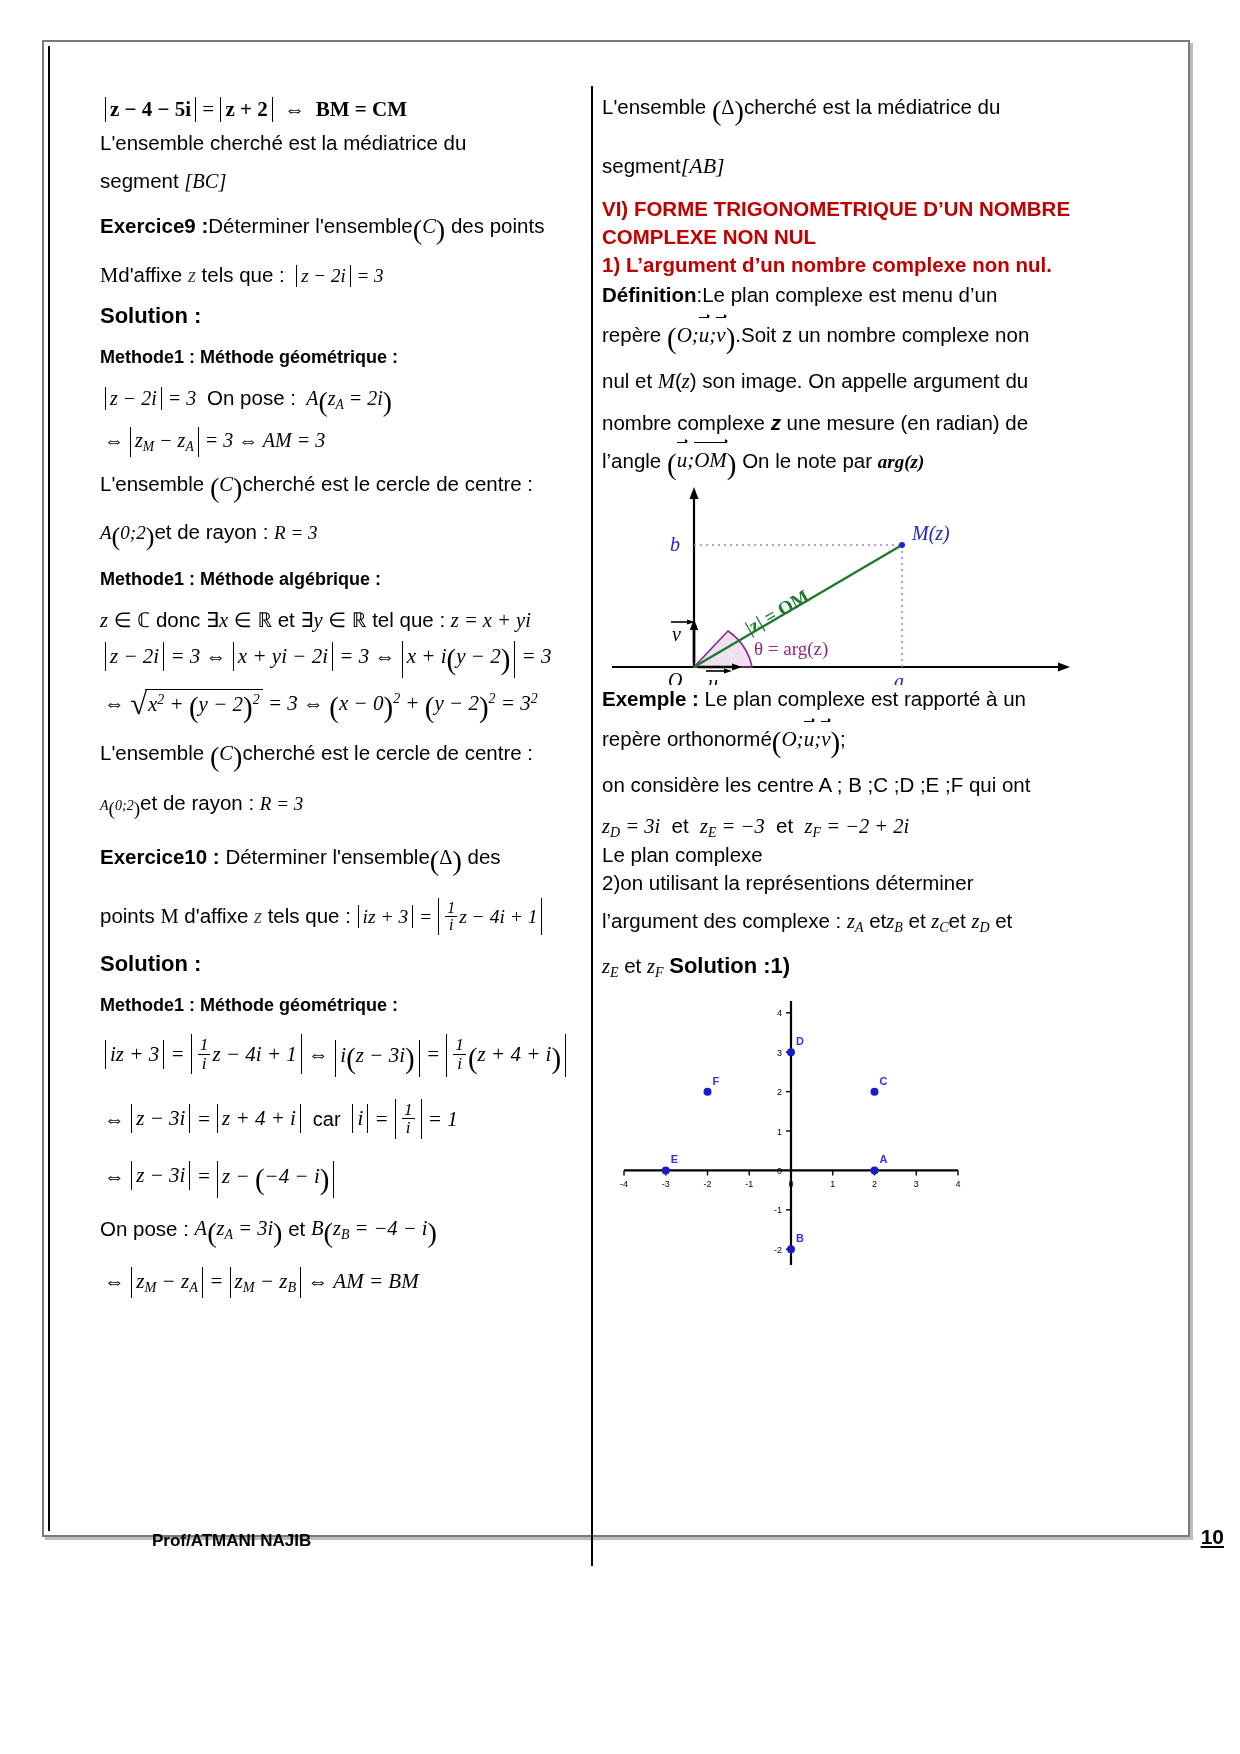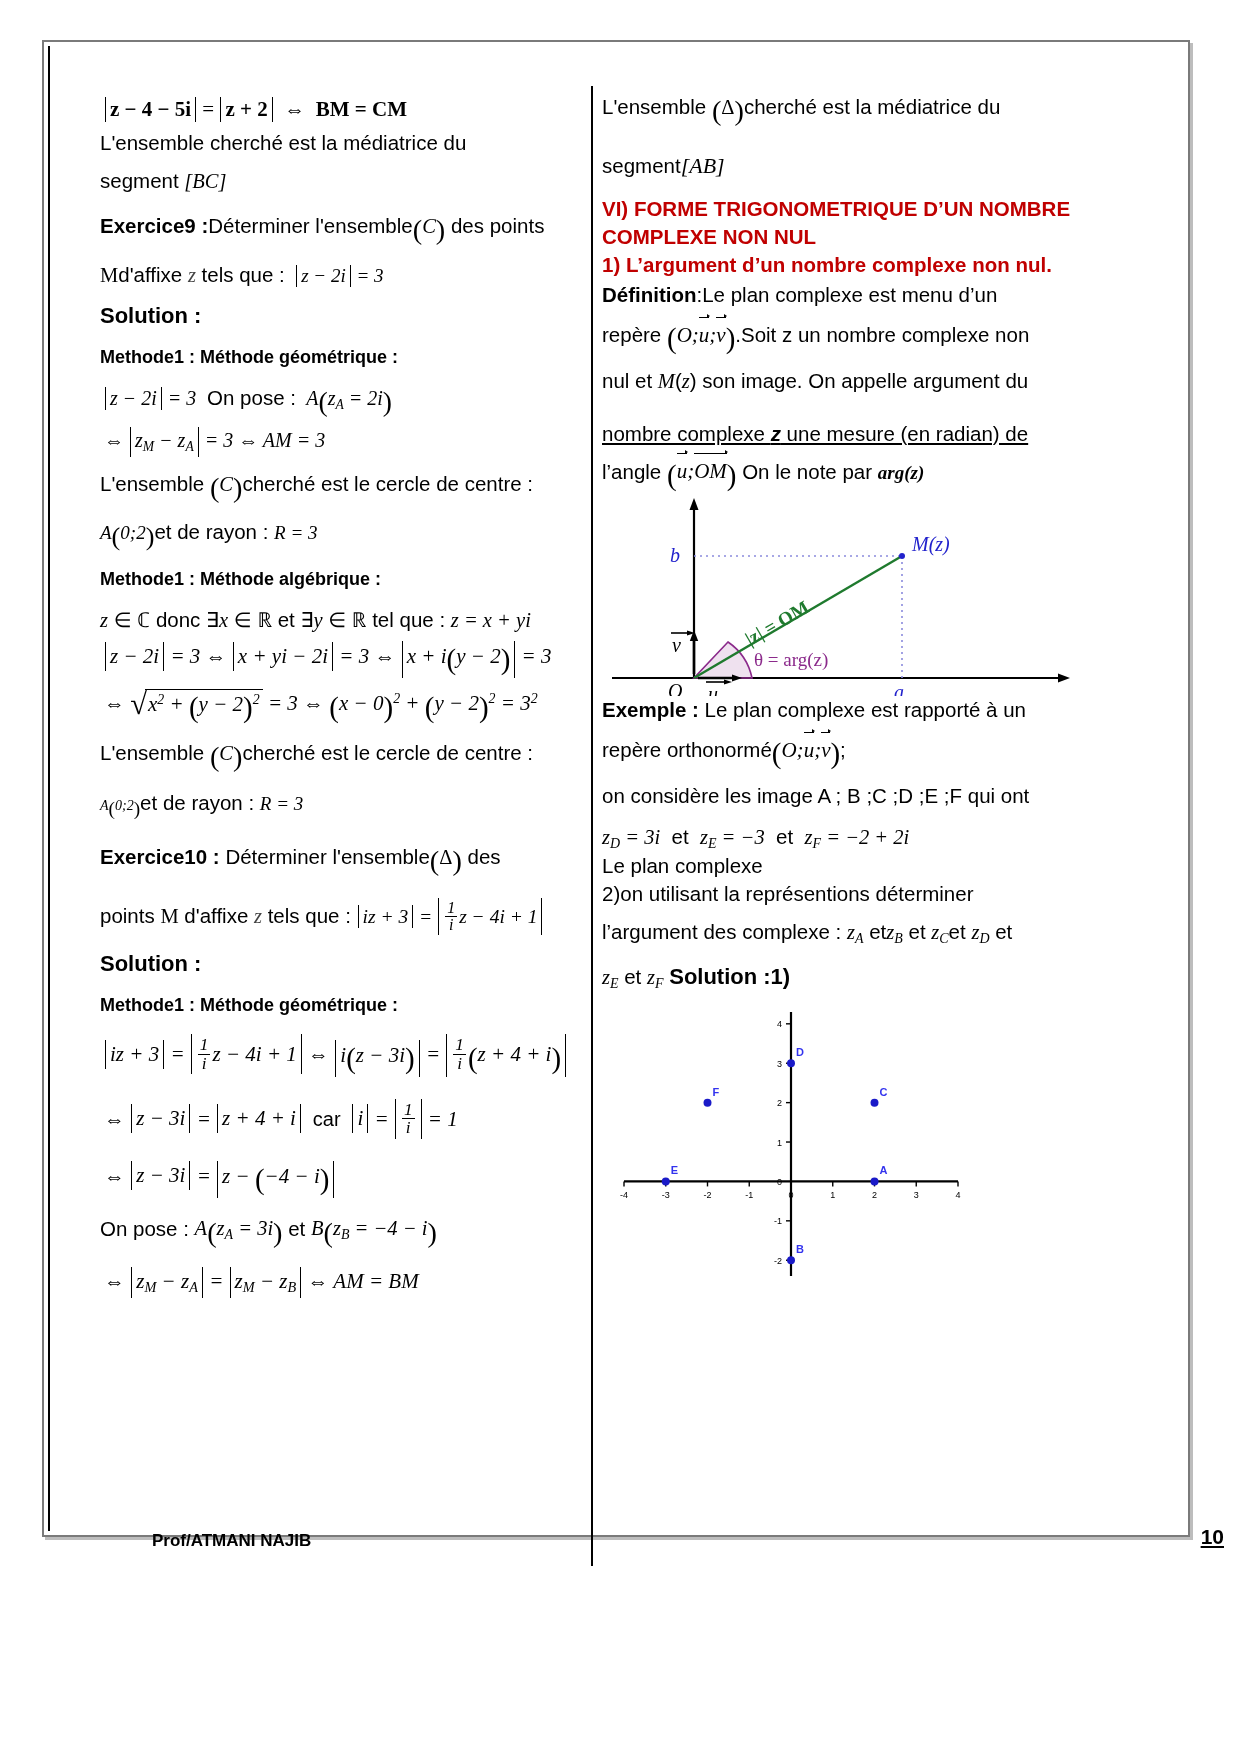--- a/index.html
+++ b/index.html
@@ -171,21 +171,21 @@
       </p>
 
       <p class="txt" style="margin-top:14px;">
         <span>repère</span>
         <span class="serif it" style="font-size:21px;"><span class="par">(</span>O;<span class="vecbar">u</span>;<span class="vecbar">v</span><span class="par">)</span></span><span>.Soit z un nombre complexe non</span>
       </p>
 
       <p class="txt" style="margin-top:14px;">
         nul et <span class="serif it">M</span>(<span class="serif it">z</span>) son image. On appelle argument du
       </p>
-      <p class="txt" style="margin-top:28px;text-decoration:underline;">
+      <p class="txt" style="margin-top:17px;">
         nombre complexe <span class="b it">z</span> une mesure (en radian) de
       </p>
       <p class="txt" style="margin-top:12px;">
         <span>l’angle</span>
         <span class="serif it" style="font-size:21px;"><span class="par">(</span><span class="vecbar">u</span>;<span class="vecbar">OM</span><span class="par">)</span></span>
         <span>On le note par</span>
         <span class="b it serif" style="font-size:19px;">arg(z)</span>
       </p>
 
       <div class="argdiag">
@@ -227,21 +227,21 @@
         </svg>
       </div>
 
       <p class="txt" style="">
         <span class="b">Exemple :</span>
         <span>Le plan complexe est rapporté à un</span>
       </p>
       <p class="txt" style="margin-top:14px;">
         <span>repère orthonormé</span><span class="serif it" style="font-size:21px;"><span class="par">(</span>O;<span class="vecbar">u</span>;<span class="vecbar">v</span><span class="par">)</span></span>;
       </p>
-      <p class="txt" style="margin-top:14px;">on considère les image A ; B ;C ;D ;E ;F qui ont</p>
+      <p class="txt" style="margin-top:14px;">on considère les centre A ; B ;C ;D ;E ;F qui ont</p>
 
 
       <p class="txt" style="margin-top:16px;">
         <span class="serif it">z<sub>D</sub> = 3i</span>&nbsp; et &nbsp;<span class="serif it">z<sub>E</sub> = −3</span>&nbsp; et &nbsp;<span class="serif it">z<sub>F</sub> = −2 + 2i</span>
       </p>
 
       <p class="txt">Le plan complexe</p>
       <p class="txt" style="margin-top:4px;">2)on utilisant la représentions déterminer</p>
 
       <p class="txt" style="margin-top:14px;">

